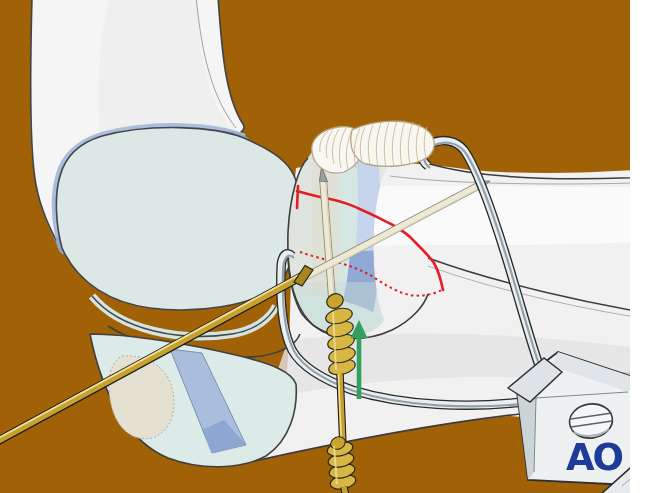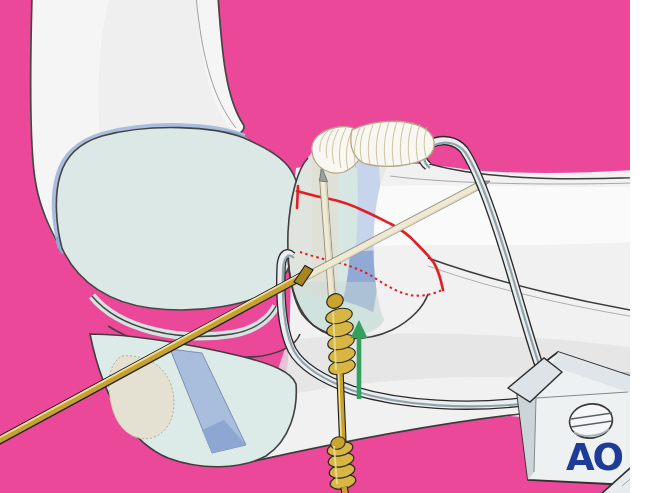--- a/index.html
+++ b/index.html
@@ -1,16 +1,16 @@
 <!DOCTYPE html>
 <html><head>
 <meta charset="utf-8">
 <style>
   html,body{margin:0;padding:0;background:#ffffff;}
-  #stage{position:relative;width:630px;height:493px;background:#ec4899;overflow:hidden;
+  #stage{position:relative;width:630px;height:493px;background:#a16207;overflow:hidden;
          font-family:"DejaVu Sans","Liberation Sans",sans-serif;}
   svg{display:block;}
   .ao-logo-text{font-family:"DejaVu Sans","Liberation Sans",sans-serif;font-weight:bold;
                 font-size:37px;letter-spacing:-2px;}
 </style>
 </head>
 <body>
 
 <div id="stage">
 <svg width="665" height="493" viewBox="0 0 665 493" xmlns="http://www.w3.org/2000/svg">

